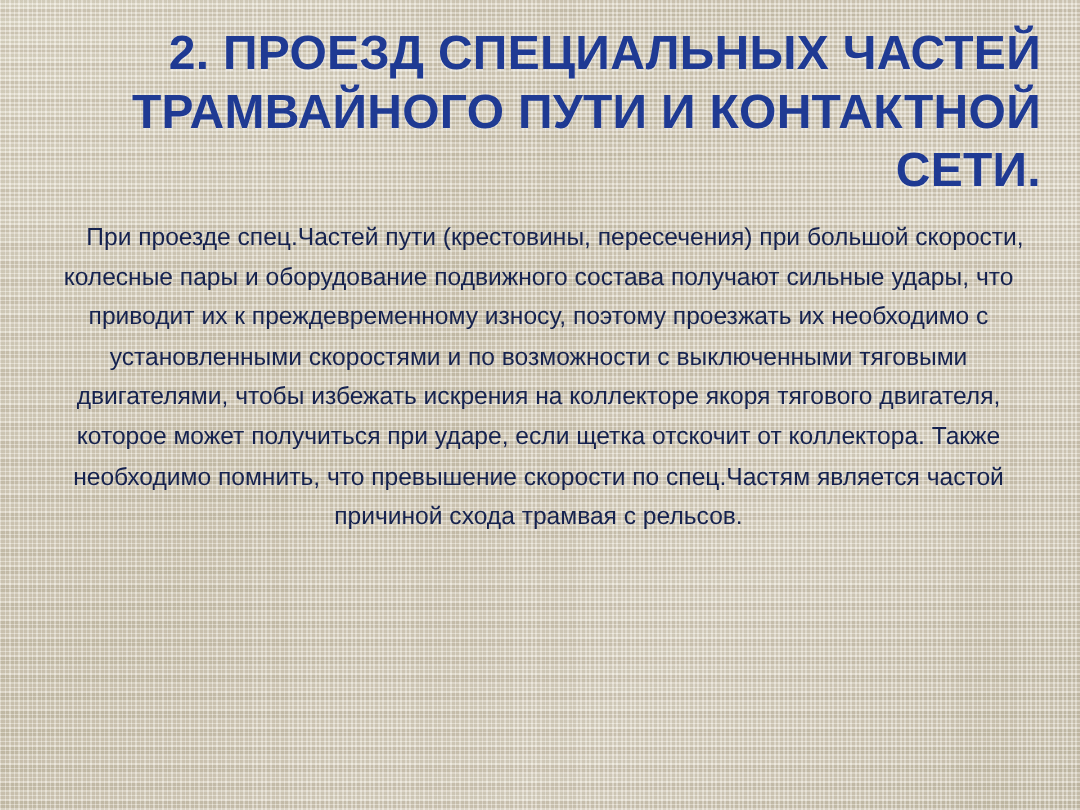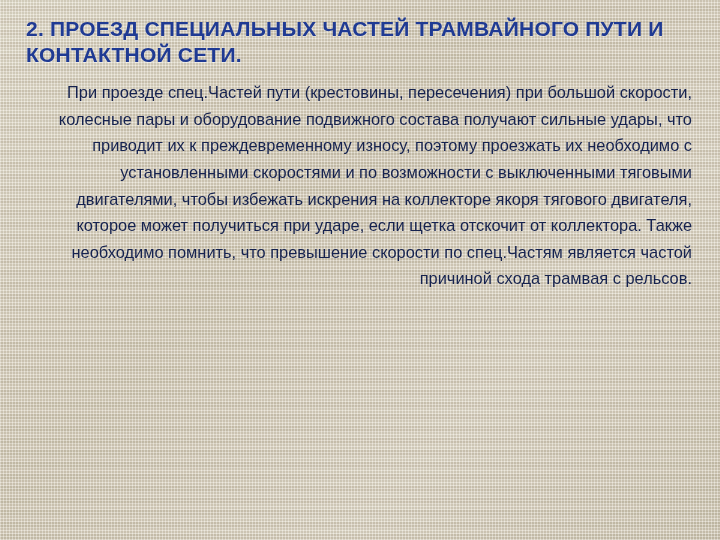--- a/index.html
+++ b/index.html
@@ -21,39 +21,39 @@
     background-image:
       repeating-linear-gradient(0deg, rgba(255,255,255,0.28) 0px, rgba(255,255,255,0.28) 1px, rgba(0,0,0,0.04) 1px, rgba(0,0,0,0.04) 3px),
       repeating-linear-gradient(90deg, rgba(255,255,255,0.30) 0px, rgba(255,255,255,0.30) 1px, rgba(0,0,0,0.045) 1px, rgba(0,0,0,0.045) 3px),
       repeating-linear-gradient(0deg, rgba(120,100,70,0.06) 0px, rgba(120,100,70,0.06) 6px, rgba(255,250,235,0.05) 6px, rgba(255,250,235,0.05) 12px),
       linear-gradient(135deg, #e2dbc8 0%, #d6cdb8 40%, #ded6c3 70%, #d2c9b4 100%);
     padding: 8px 16px 0 16px;
   }
   .title {
     margin: 0;
     padding: 8px 10px 0 10px;
-    text-align: left;
+    text-align: right;
     color: #1f3a93;
-    font-size: 21px;
+    font-size: 32px;
     font-weight: bold;
     line-height: 1.22;
     letter-spacing: 0.2px;
     text-shadow: 0 1px 0 rgba(255,255,255,0.35);
   }
   .body {
     margin-top: 12px;
     padding: 0 12px 0 10px;
     color: #15224f;
     font-size: 16.4px;
     line-height: 1.62;
   }
   .para {
     margin: 0 0 2px 0;
     text-indent: 22px;
-    text-align: right;
+    text-align: center;
   }
   .para + .para {
     margin-top: 2px;
   }
   .accent-word {
     color: #c0392b;
   }
 </style>
 </head>
 <body>

